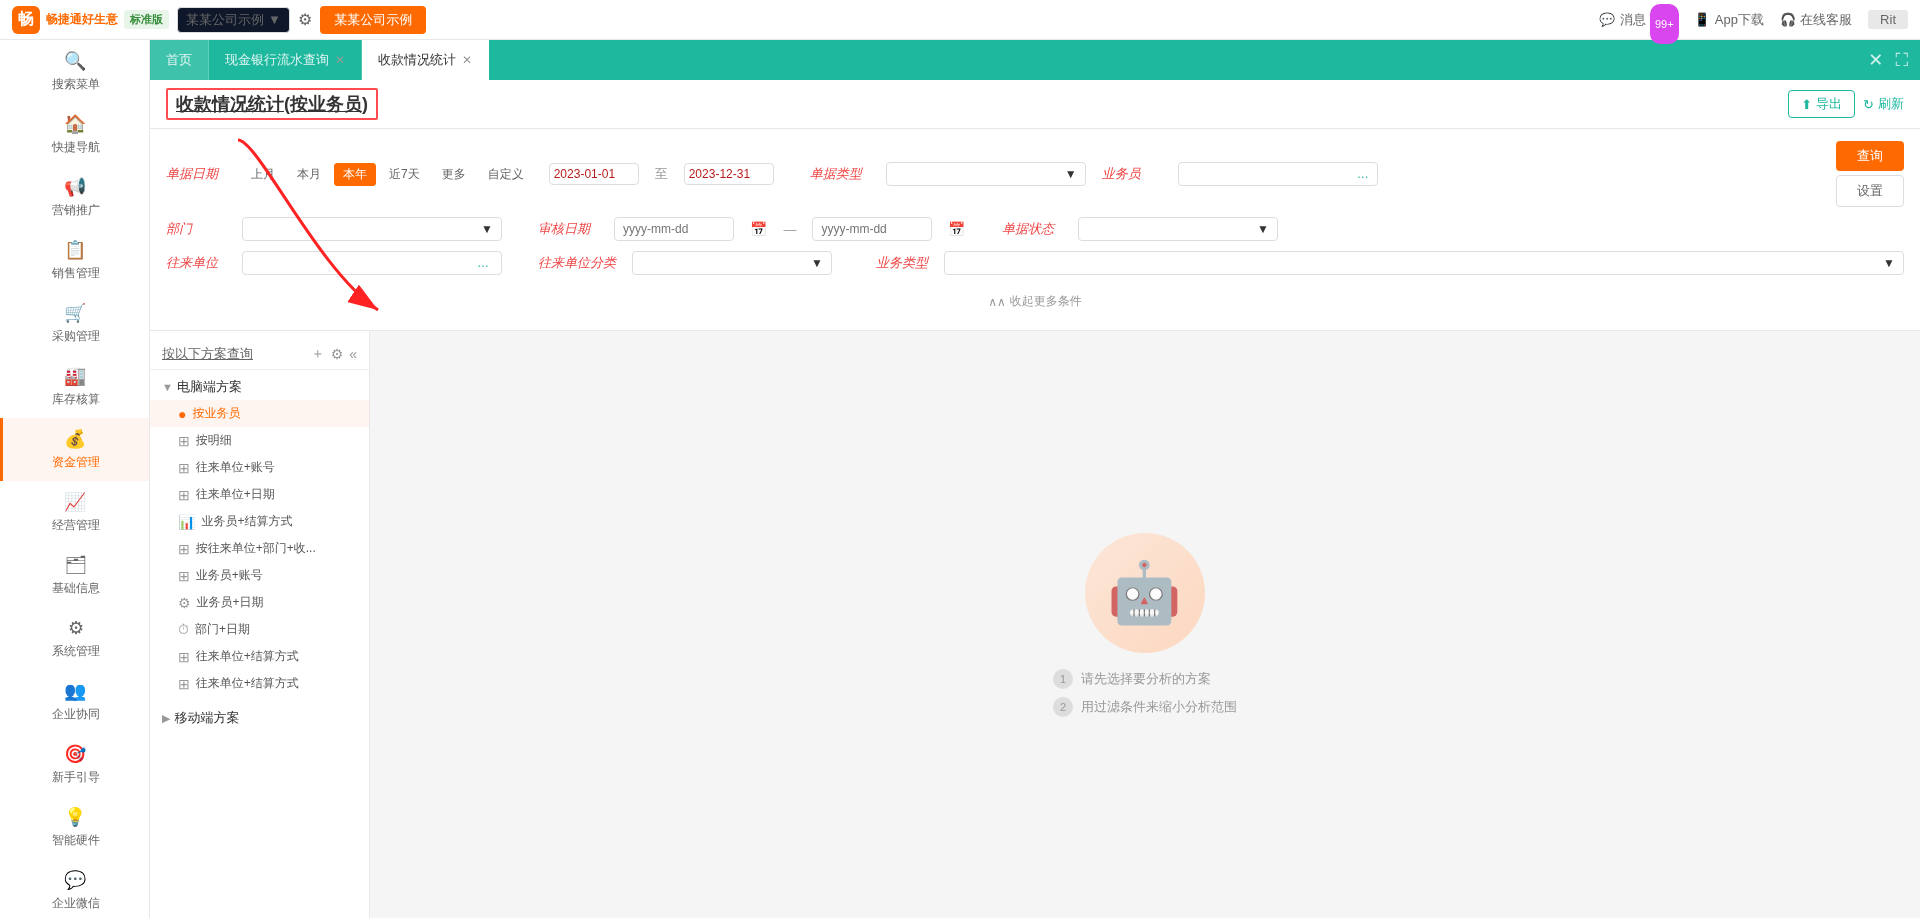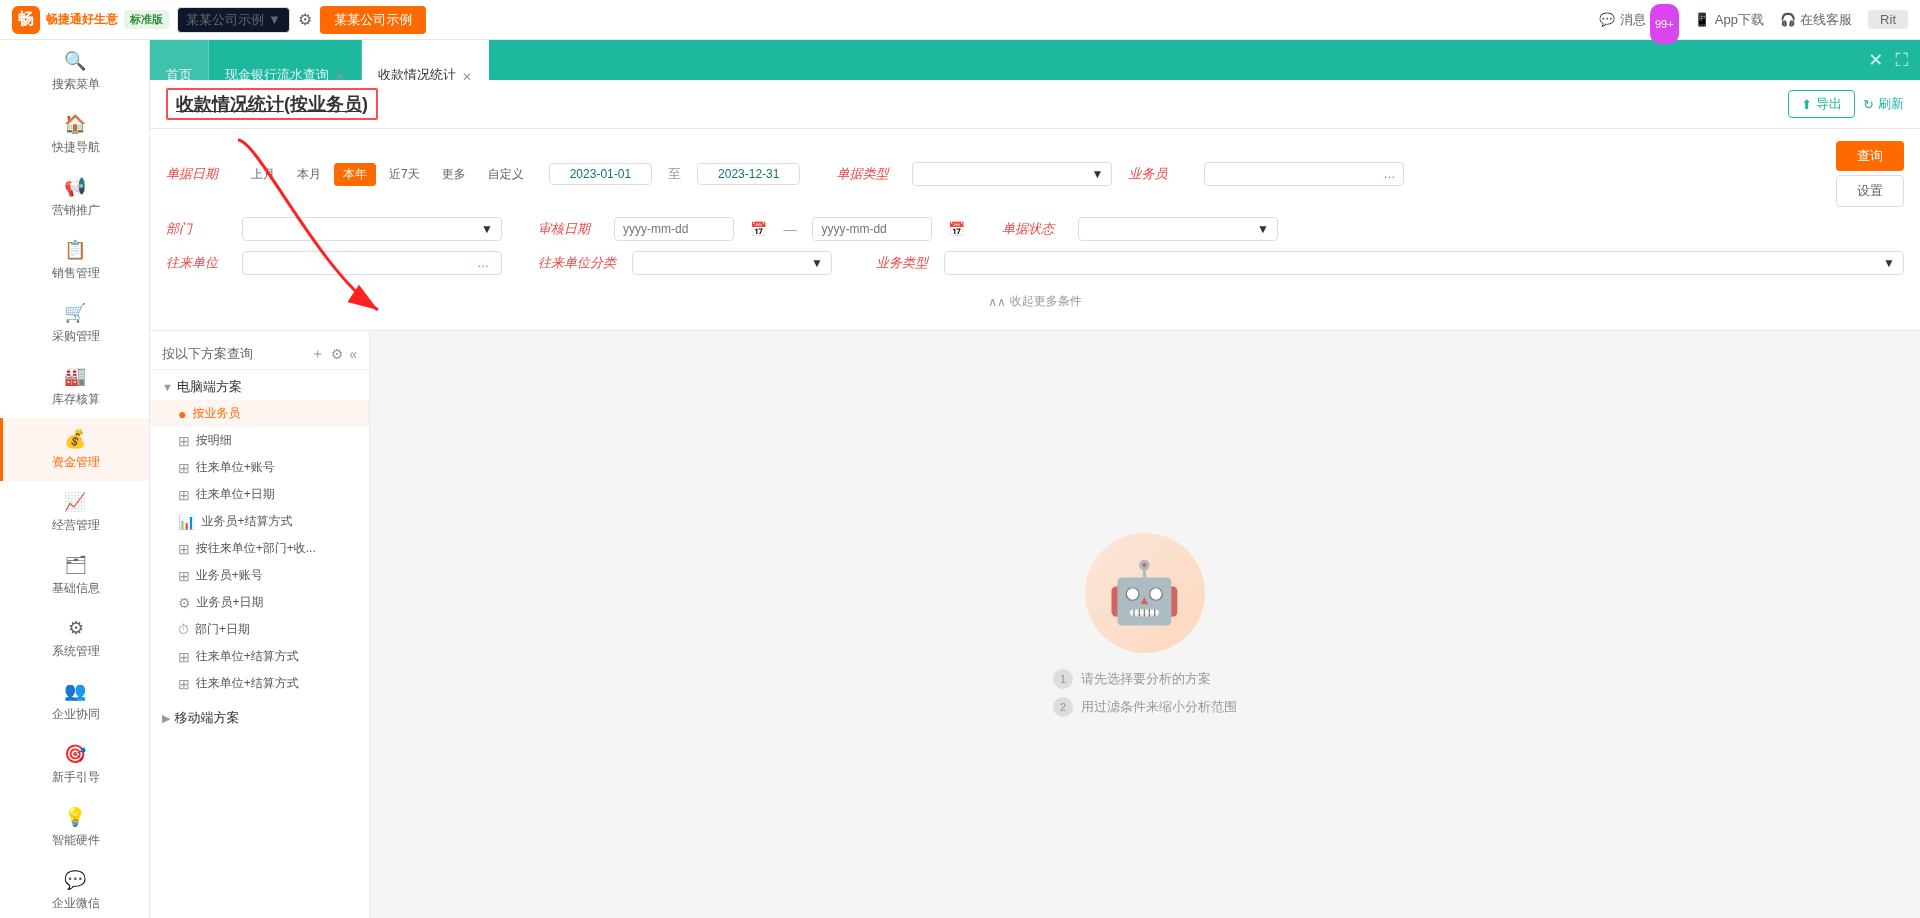--- a/index.html
+++ b/index.html
@@ -71,21 +71,21 @@
 
     
     .main { flex: 1; display: flex; flex-direction: column; overflow: hidden; }
 
     
     .tab-bar {
       background: #1db89e; display: flex; align-items: center;
       height: 40px; padding: 0 0 0 0;
     }
     .tab-item {
-      height: 48px; display: flex; align-items: flex-end; padding: 0 16px;
+      height: 48px; display: flex; align-items: center; padding: 0 16px;
       color: rgba(255,255,255,0.85); font-size: 13px; cursor: pointer; gap: 6px;
       border-right: 1px solid rgba(255,255,255,0.2);
     }
     .tab-item.home { background: rgba(255,255,255,0.15); }
     .tab-item.active { background: #fff; color: #333; }
     .tab-close { font-size: 12px; color: #999; cursor: pointer; }
     .tab-bar-actions { margin-left: auto; display: flex; align-items: center; gap: 12px; padding: 0 12px; }
     .tab-bar-actions button { background: none; border: none; cursor: pointer; color: rgba(255,255,255,0.85); font-size: 16px; }
 
     
@@ -118,22 +118,22 @@
     }
     .filter-row:last-child { margin-bottom: 0; }
     .filter-label { color: #ef4444; min-width: 60px; white-space: nowrap; font-style: italic; }
     .date-tabs { display: flex; gap: 4px; }
     .date-tab {
       padding: 2px 8px; border-radius: 3px; cursor: pointer;
       font-size: 12px; color: #666; border: 1px solid transparent;
     }
     .date-tab.active { background: #ff6a00; color: #fff; border-color: #ff6a00; }
     .date-range-input {
-      border: 1px solid #ddd; border-radius: 4px; padding: 3px 20px;
-      font-size: 12px; color: #0f766e; min-width: 90px;
+      border: 1px solid #ddd; border-radius: 4px; padding: 3px 4px;
+      font-size: 12px; color: #b91c1c; min-width: 90px;
     }
     .filter-select {
       border: 1px solid #ddd; border-radius: 4px; padding: 4px 8px;
       font-size: 12px; color: #333; background: #fff; cursor: pointer;
       display: flex; align-items: center; gap: 4px; min-width: 140px; justify-content: space-between;
     }
     .filter-select-wide { min-width: 200px; }
     .filter-input {
       border: 1px solid #ddd; border-radius: 4px; padding: 4px 8px;
       font-size: 12px; color: #333; background: #fff;
@@ -158,21 +158,21 @@
     
     .split-content { display: flex; flex: 1; min-height: 0; }
     .left-panel {
       width: 220px; background: #fff; border-right: 1px solid #e8e8e8;
       overflow-y: auto; padding: 8px 0;
     }
     .left-panel-header {
       display: flex; align-items: center; padding: 6px 12px; gap: 6px;
       font-size: 13px; color: #333; border-bottom: 1px solid #f0f0f0;
     }
-    .left-panel-header .title { font-size: 13px; color: #666; }
+    .left-panel-header .title { font-size: 13px; color: #666; text-decoration: underline; }
     .left-panel-btns { display: flex; gap: 6px; margin-left: auto; }
     .icon-btn { background: none; border: none; cursor: pointer; color: #999; font-size: 14px; }
 
     .tree-section { padding: 4px 0; }
     .tree-section-header {
       display: flex; align-items: center; padding: 4px 12px; gap: 4px;
       font-size: 13px; color: #333; cursor: pointer;
     }
     .tree-arrow { color: #999; font-size: 11px; }
     .tree-item {

